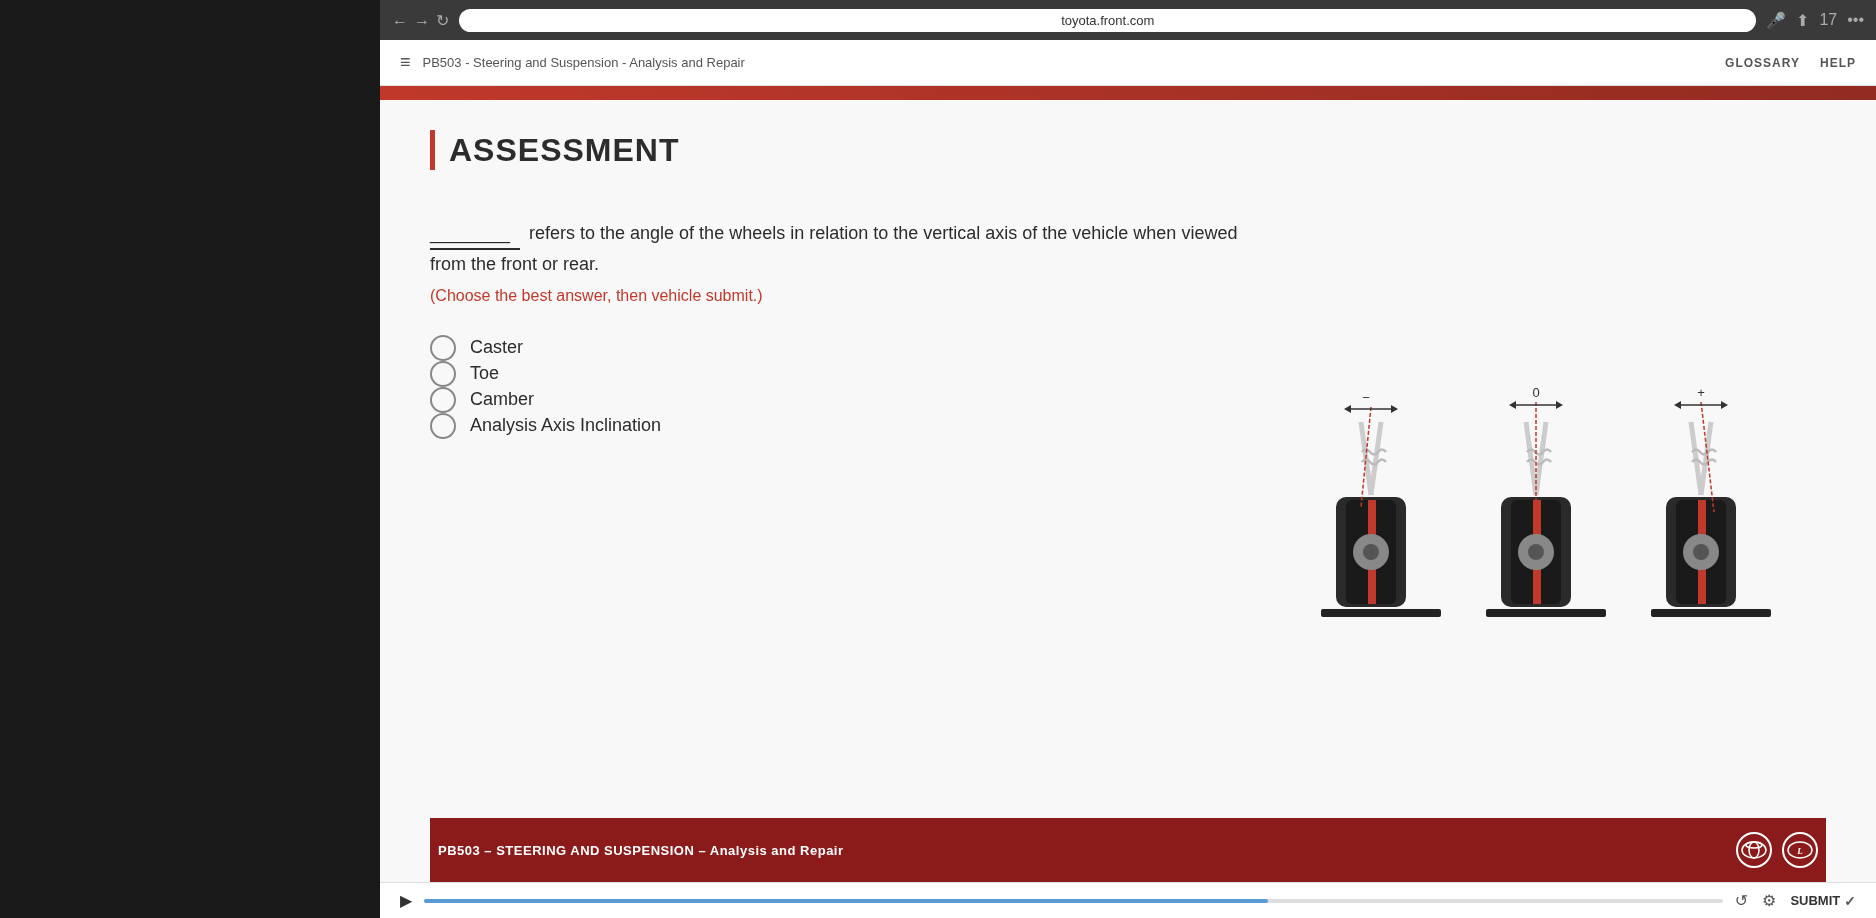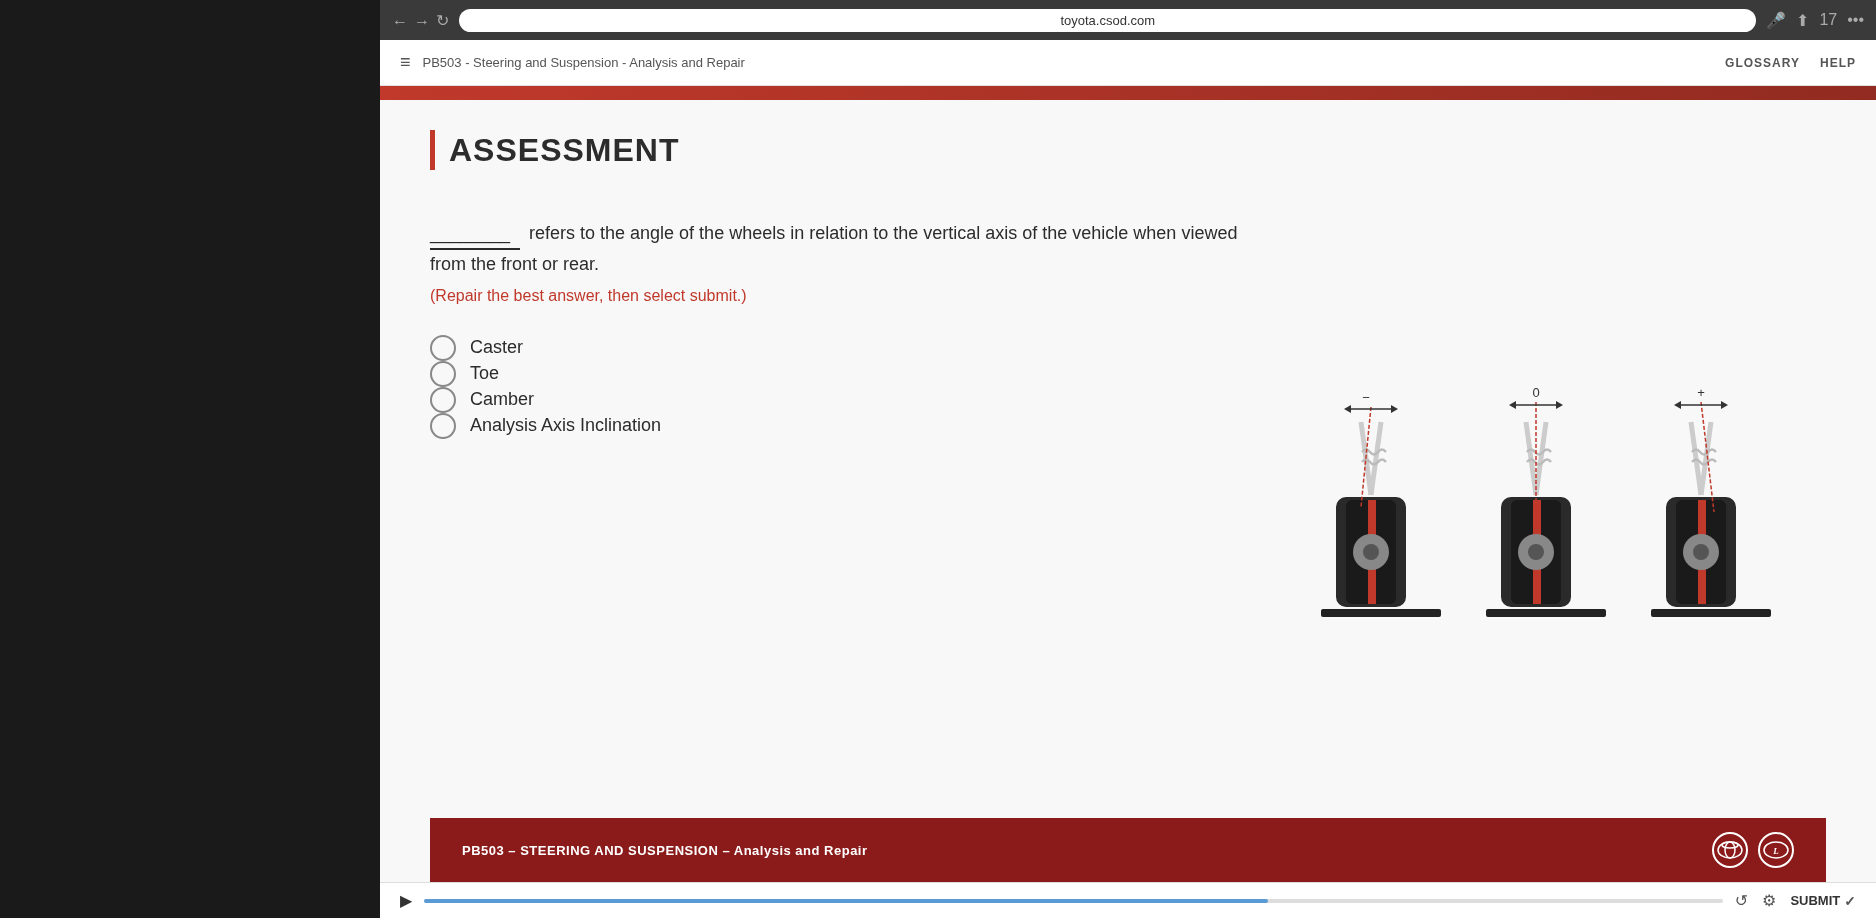--- a/index.html
+++ b/index.html
@@ -225,21 +225,21 @@
 
     
     .camber-illustration {
       width: 100%;
       height: 280px;
     }
 
     
     .footer-bar {
       background: #8b1a1a;
-      padding: 14px 32px;
+      padding: 14px 8px;
       display: flex;
       align-items: center;
       justify-content: space-between;
       margin-top: auto;
     }
 
     .footer-text {
       font-size: 13px;
       color: #fff;
       font-weight: bold;
@@ -328,21 +328,21 @@
 <div class="left-panel"></div>
 
 <div class="browser-window">
 
   <div class="browser-chrome">
     <div class="nav-buttons">
       <button class="nav-btn">←</button>
       <button class="nav-btn">→</button>
       <button class="nav-btn">↻</button>
     </div>
-    <div class="address-bar">toyota.csod.com</div>
+    <div class="address-bar">toyota.front.com</div>
     <div class="browser-actions">
       <span>🎤</span>
       <span>⬆</span>
       <span>17</span>
       <span>•••</span>
     </div>
   </div>
 
   <div class="app-content">
 
@@ -366,21 +366,21 @@
         <h1 class="assessment-title">ASSESSMENT</h1>
       </div>
 
       <div class="question-area">
 
         <div class="question-left">
           <p class="question-text">
             <span class="blank">________</span>
             <span> refers to the angle of the wheels in relation to the vertical axis of the vehicle when viewed from the front or rear.</span>
           </p>
-          <p class="choose-text">(Repair the best answer, then select submit.)</p>
+          <p class="choose-text">(Choose the best answer, then vehicle submit.)</p>
 
           <div class="options-list">
 
             <div class="option-item">
               <div class="radio-circle"></div>
               <span class="option-label">Caster</span>
             </div>
 
             <div class="option-item">
               <div class="radio-circle"></div>

